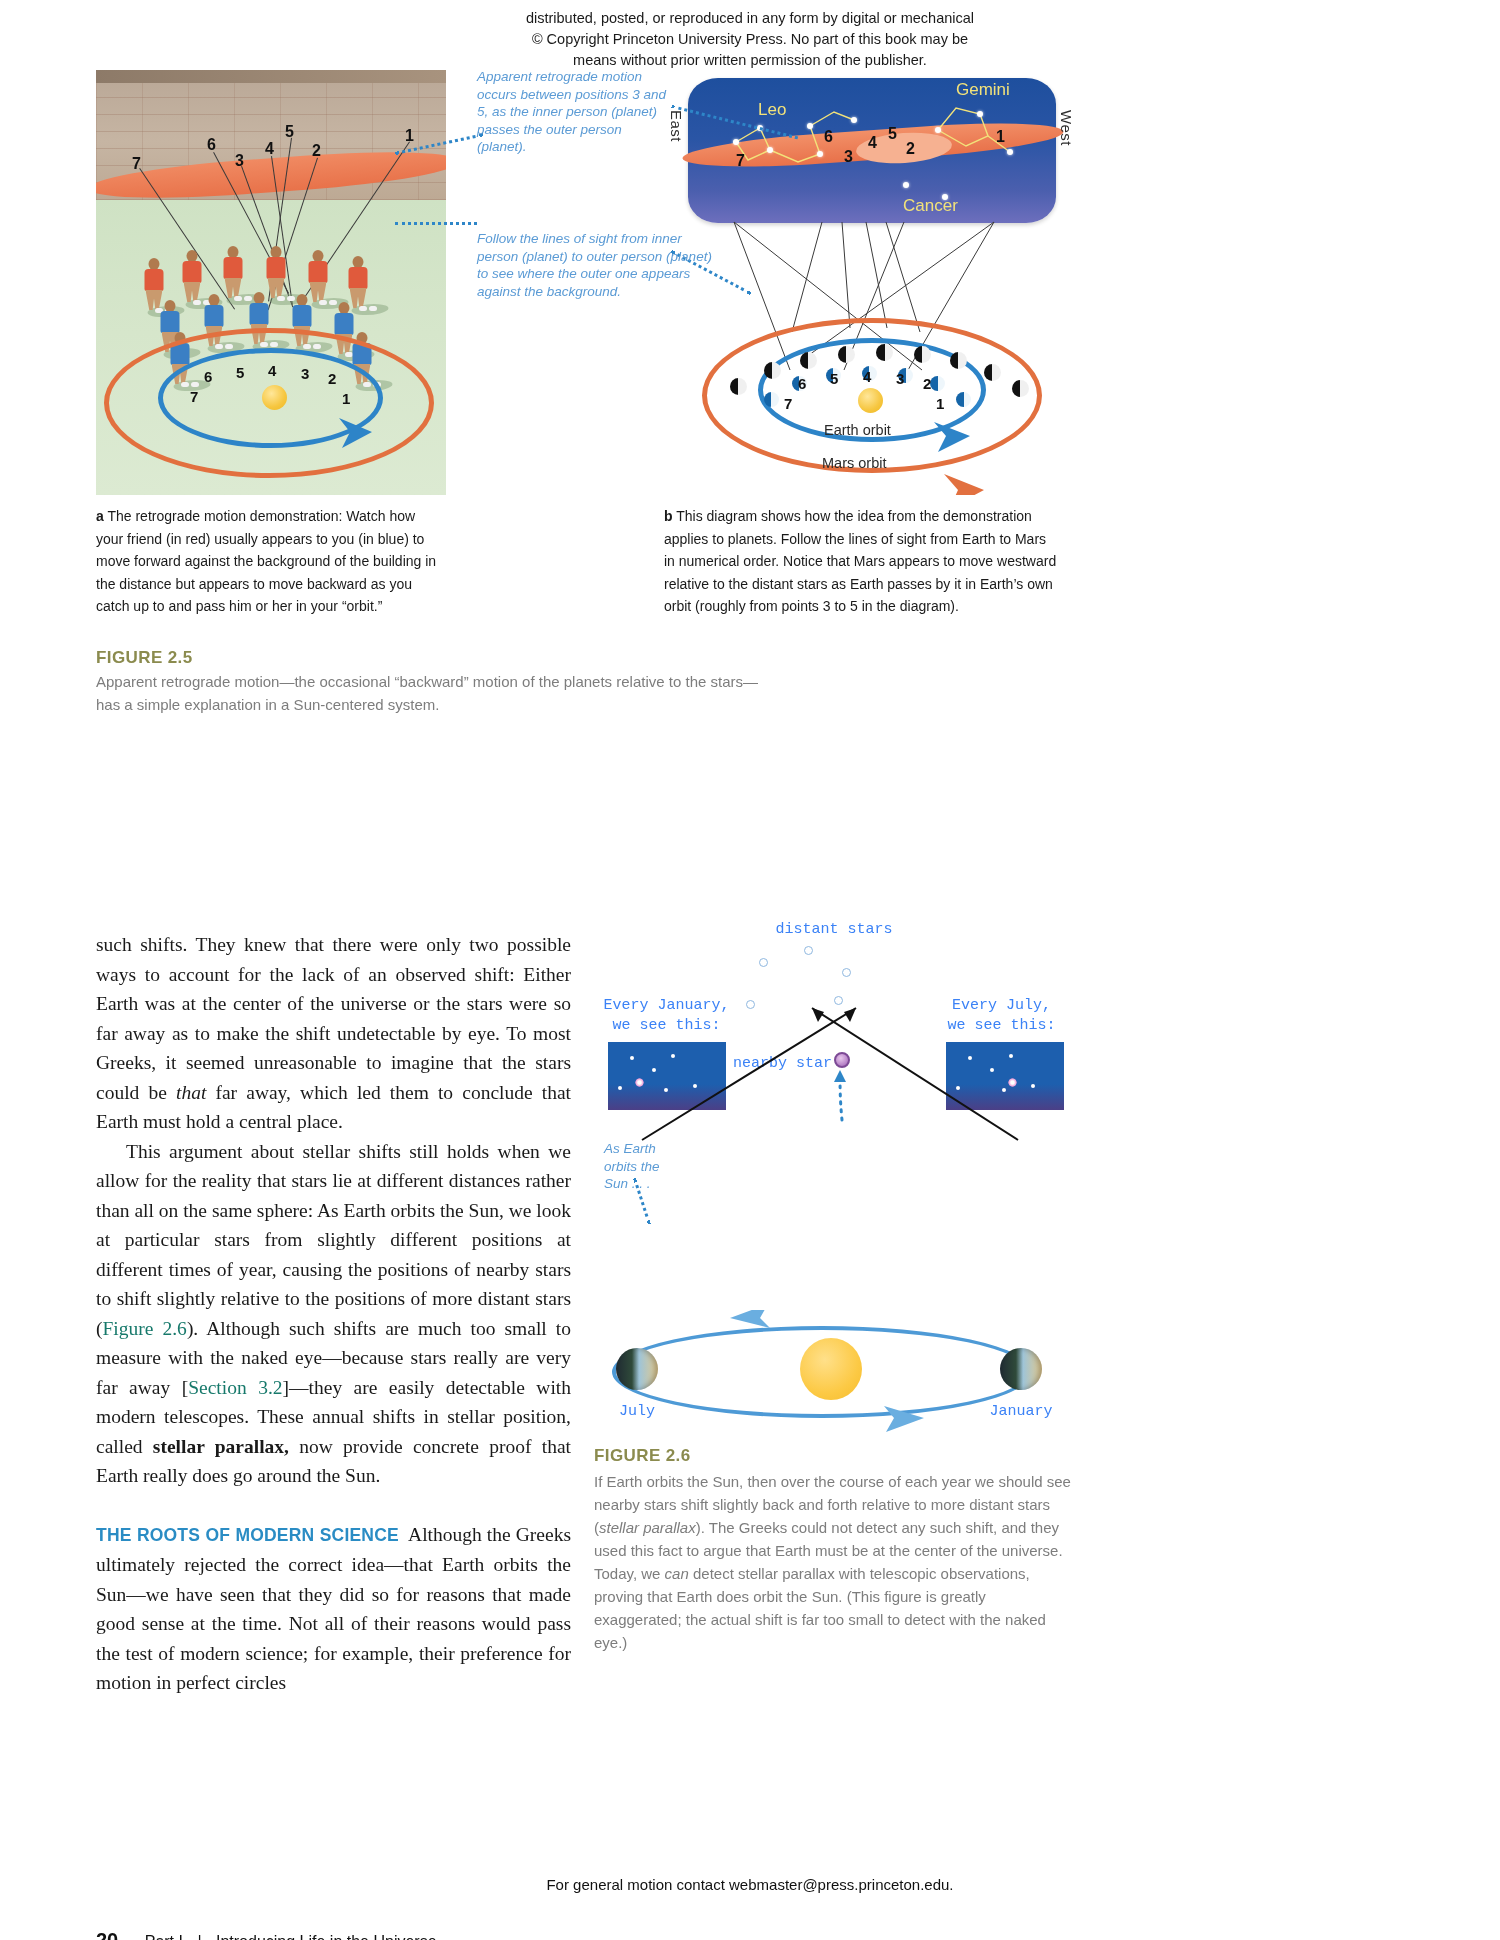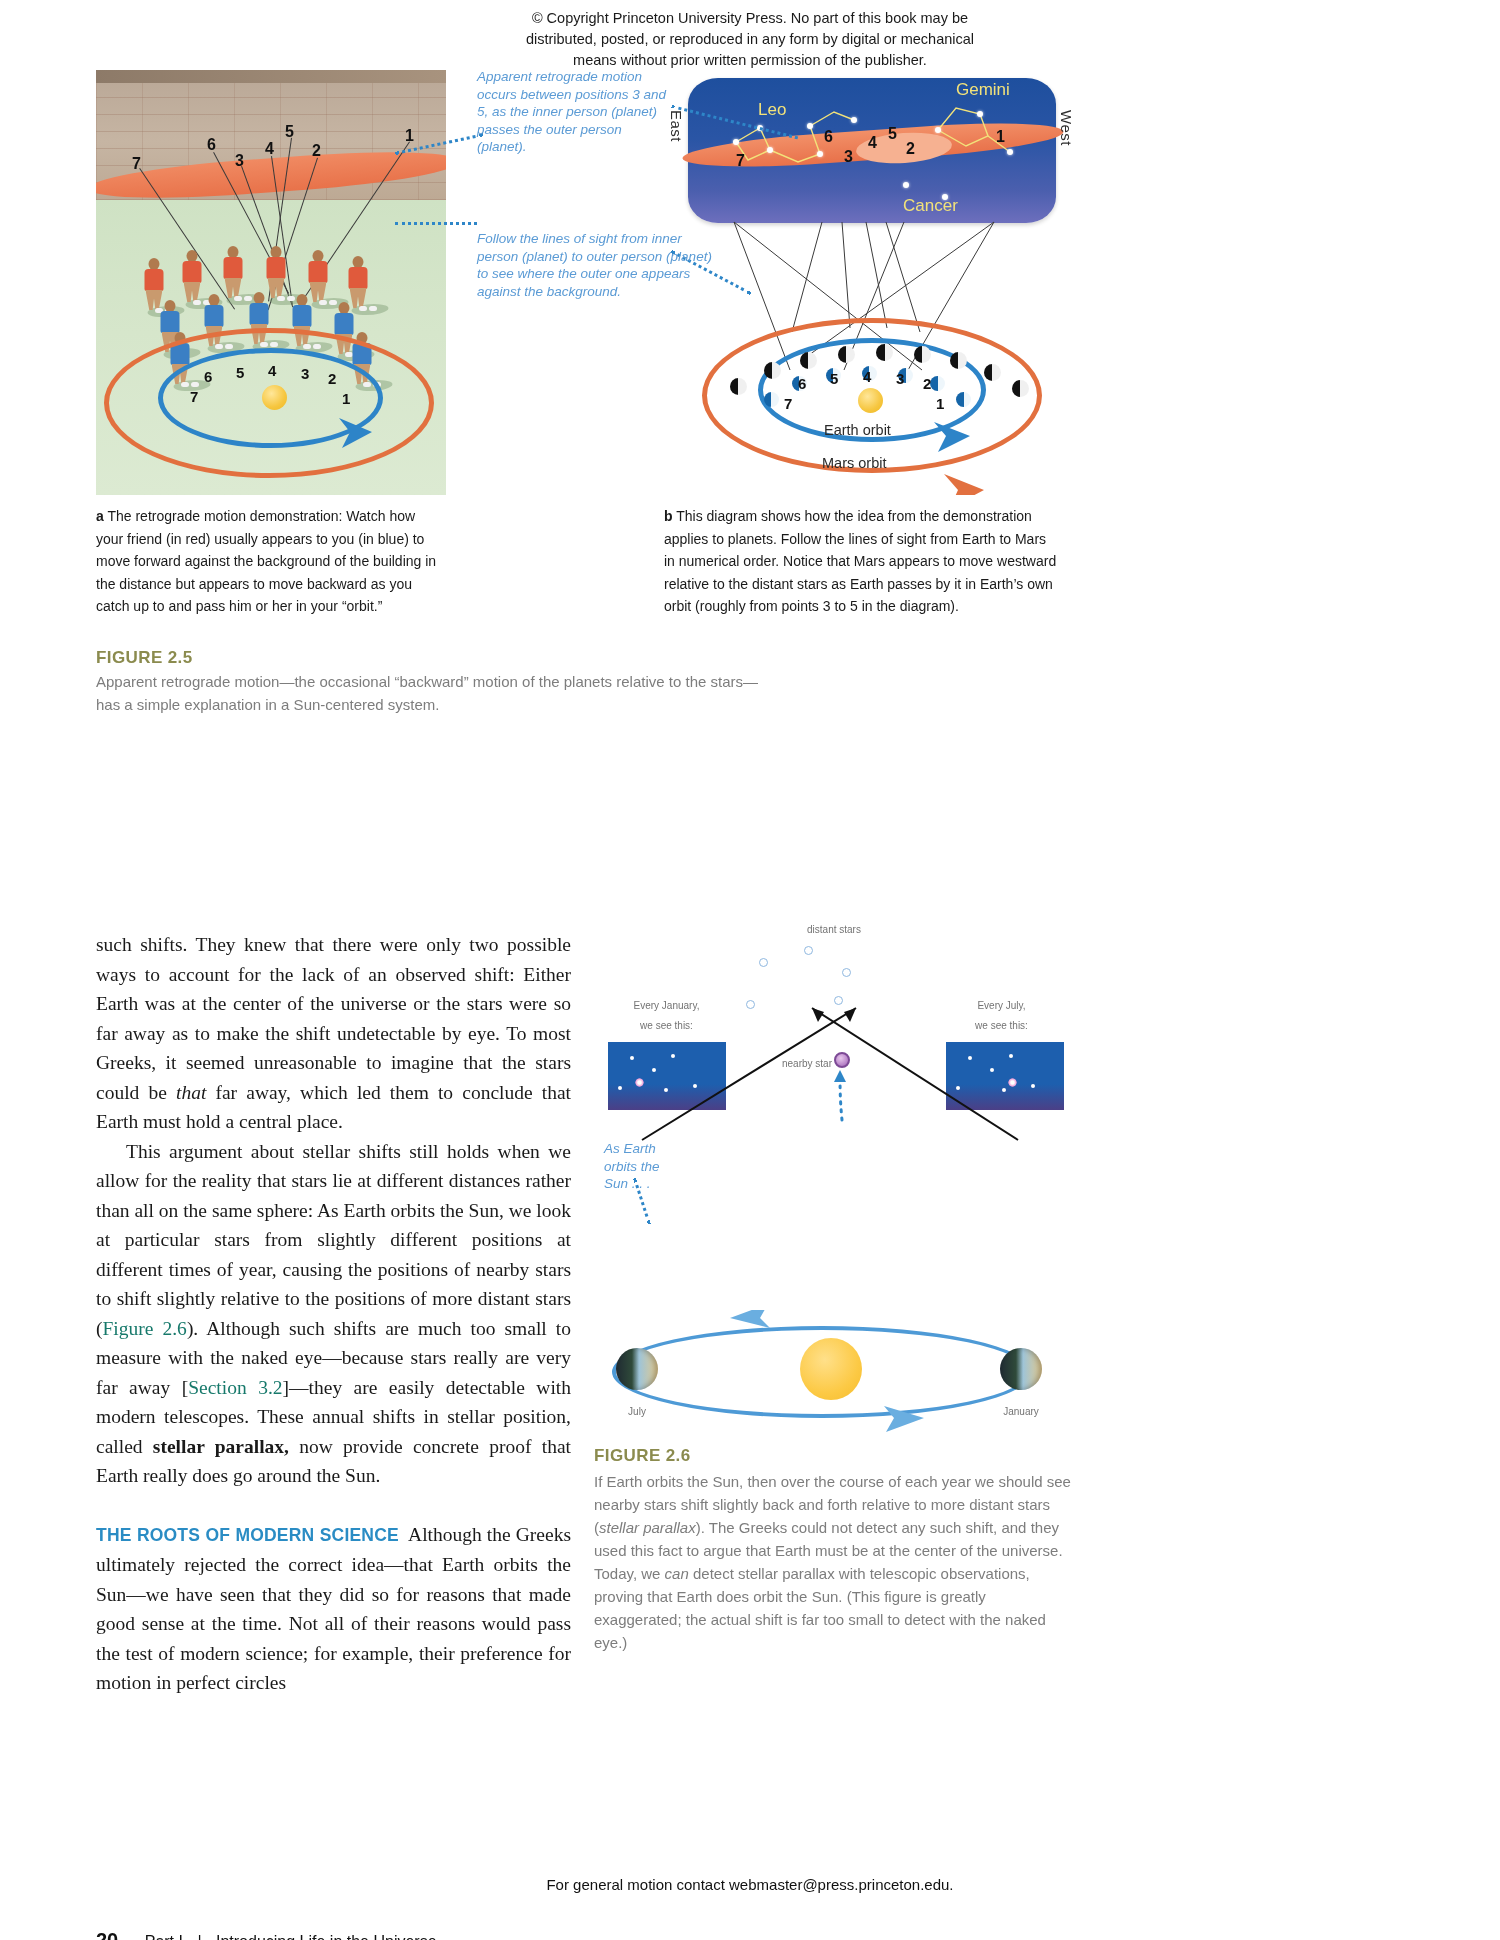--- a/index.html
+++ b/index.html
@@ -197,22 +197,22 @@
 
   .starfield {
     position:absolute; width:118px; height:68px;
     background:linear-gradient(180deg,#1d5fae 0%, #1d5fae 62%, #4b3f86 100%);
   }
   .sfdot { position:absolute; width:4px; height:4px; border-radius:50%; background:#fff; }
   .sfdot.pink { width:9px; height:9px;
     background:radial-gradient(circle,#ffffff 25%, #e99ad4 60%, rgba(233,154,212,0) 72%); }
 
   .smalllbl {
-    position:absolute; font-family:Liberation Sans, sans-serif;
-    font-size:10px; line-height:20px; color:#737373; text-align:center;
+    position:absolute; font-family:Liberation Mono, monospace;
+    font-size:15px; line-height:20px; color:#3b82f6; text-align:center;
   }
   .dstar { position:absolute; width:9px; height:9px; border-radius:50%;
            border:1.5px solid #8fb8e0; background:transparent; }
 
   .sun26 {
     position:absolute; width:62px; height:62px; border-radius:50%;
     background:radial-gradient(circle at 40% 35%,#ffe08a,#fcc944 62%,#f5bb2c);
   }
   .earth26 {
     position:absolute; width:42px; height:42px; border-radius:50%;
@@ -241,22 +241,22 @@
     position:absolute; left:0; top:1876px; width:1500px; text-align:center;
     font-family:"Liberation Sans",sans-serif; font-size:15px; color:#111;
   }
 </style>
 </head>
 <body>
 
 <div class="page">
 
   <div class="copyright">
+    <div>distributed, posted, or reproduced in any form by digital or mechanical</div>
     <div>© Copyright Princeton University Press. No part of this book may be</div>
-    <div>distributed, posted, or reproduced in any form by digital or mechanical</div>
     <div>means without prior written permission of the publisher.</div>
   </div>
 
   <div class="fig25">
 
     <div class="panel-a">
       <div class="wall"></div>
       <div class="wall-top"></div>
       <div class="ground"></div>
       <div class="band-a"></div>

